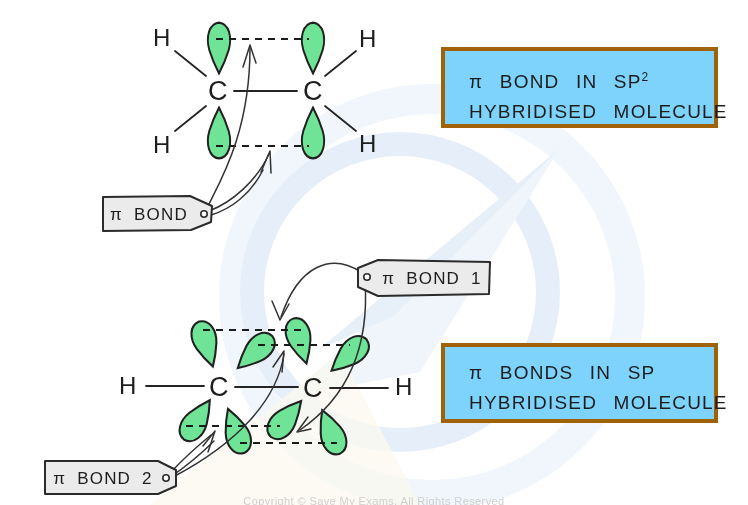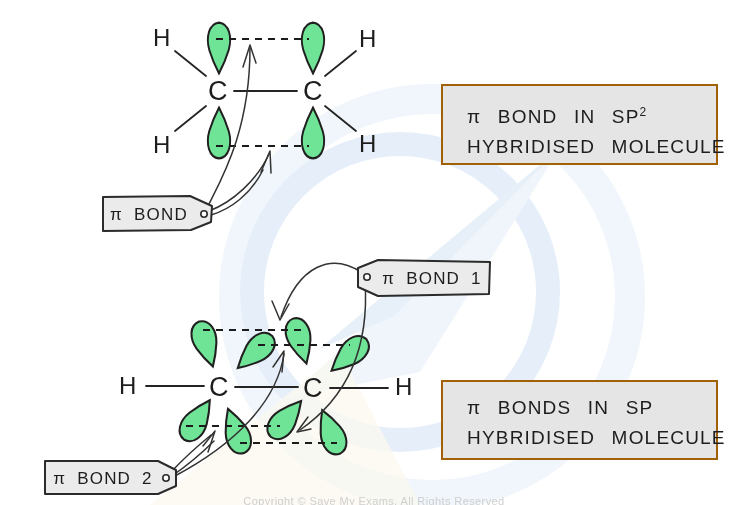--- a/index.html
+++ b/index.html
@@ -12,23 +12,23 @@
   .lobe{fill:#6fe496;stroke:#202020;stroke-width:2.1;vector-effect:non-scaling-stroke;}
   .dash{stroke:#1b1b1b;stroke-width:2;stroke-dasharray:7 6;fill:none;stroke-linecap:butt;}
   .arrow{stroke:#333;stroke-width:1.5;fill:none;stroke-linecap:round;}
   .atom{fill:#1d1d1d;letter-spacing:.5px;}
   .atom-c{font-size:27px;}
   .atom-h{font-size:24px;}
   .tagbody{fill:#ebebeb;stroke:#2b2b2b;stroke-width:2;stroke-linejoin:round;}
   .eyelet{fill:#ffffff;stroke:#2b2b2b;stroke-width:1.6;}
   .tag-text{font-size:17px;fill:#1d1d1d;letter-spacing:1.2px;word-spacing:5px;}
   .info-box{
-    position:absolute;box-sizing:border-box;background:#e5e5e5;border:2px solid #a16207;
+    position:absolute;box-sizing:border-box;background:#7dd3fc;border:4px solid #a16207;
     padding:11px 10px 0 24px;font-size:19px;letter-spacing:1.2px;word-spacing:10px;
-    line-height:30px;white-space:nowrap;margin-top:37px;
+    line-height:30px;white-space:nowrap;
   }
   .info-box sup{font-size:12px;letter-spacing:0;}
   #copyright{
     position:absolute;left:0;right:0;top:495px;text-align:center;
     font-size:11px;color:#cfcfcf;letter-spacing:.4px;
   }
 </style>
 </head>
 <body>
 

